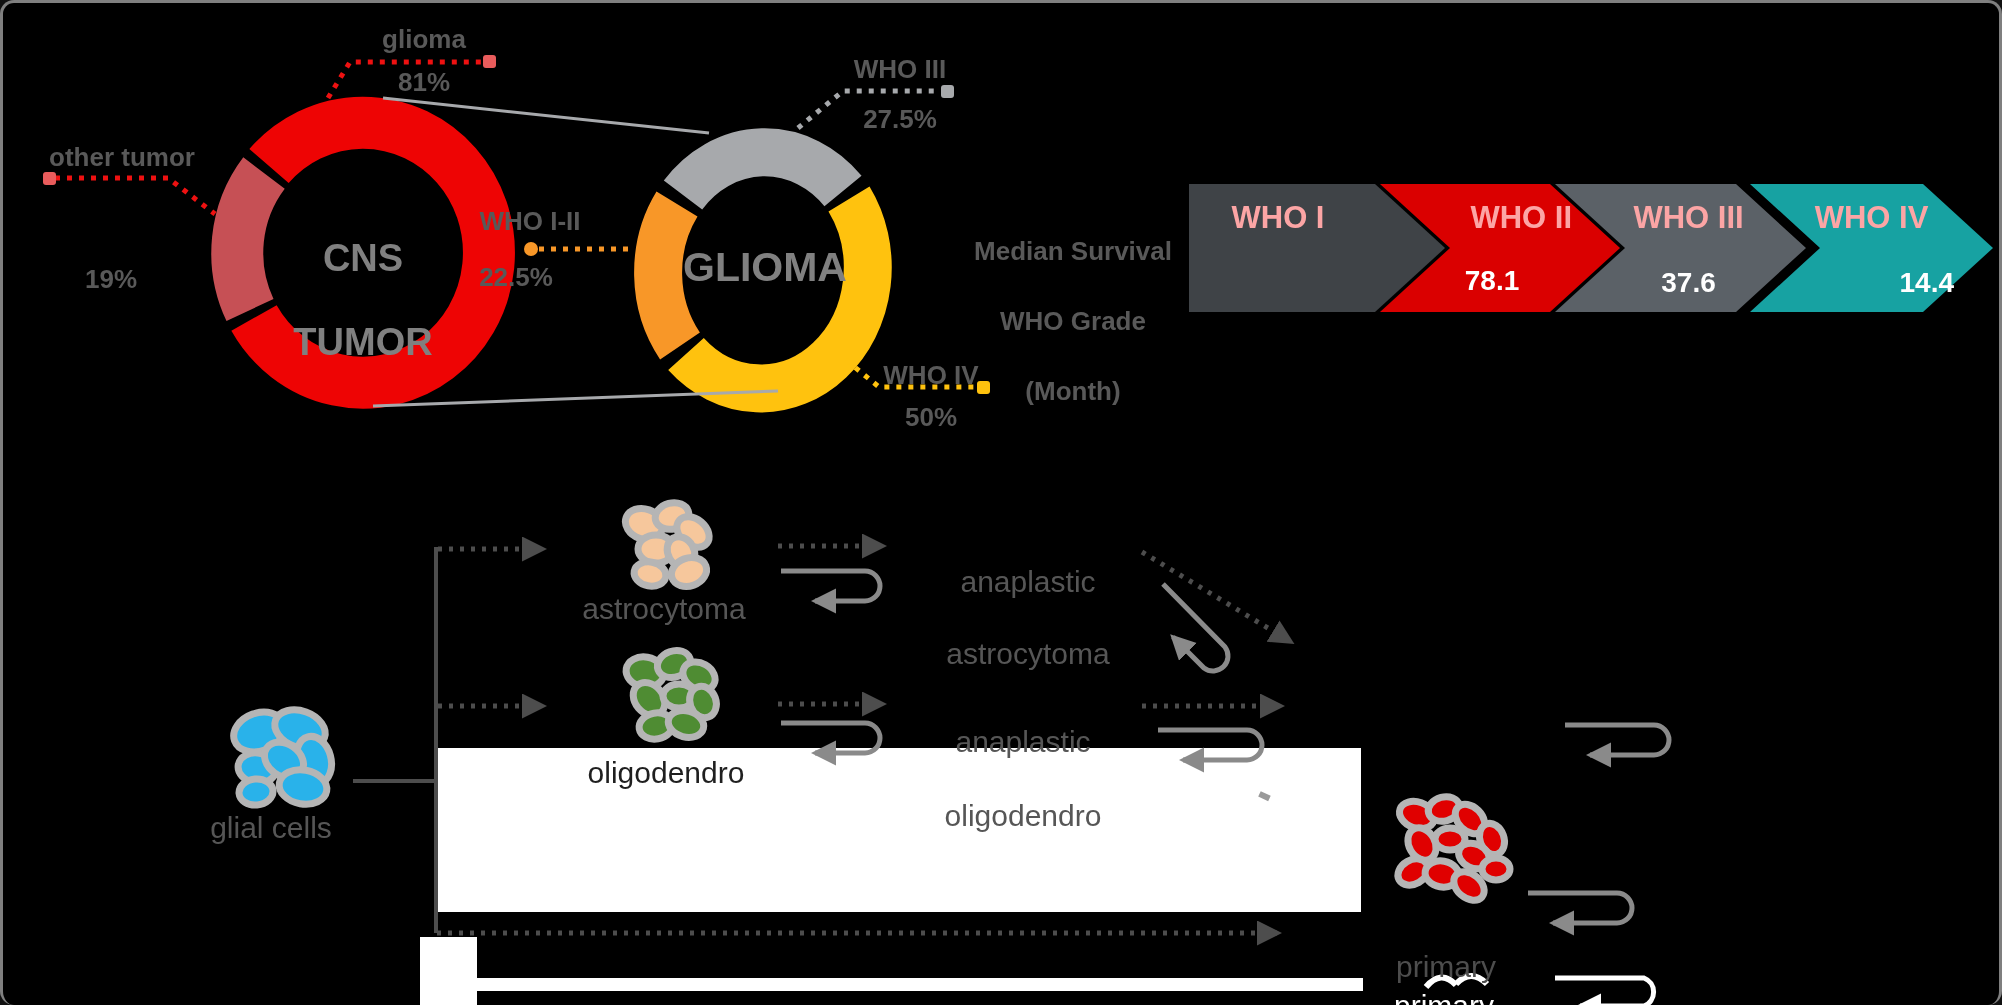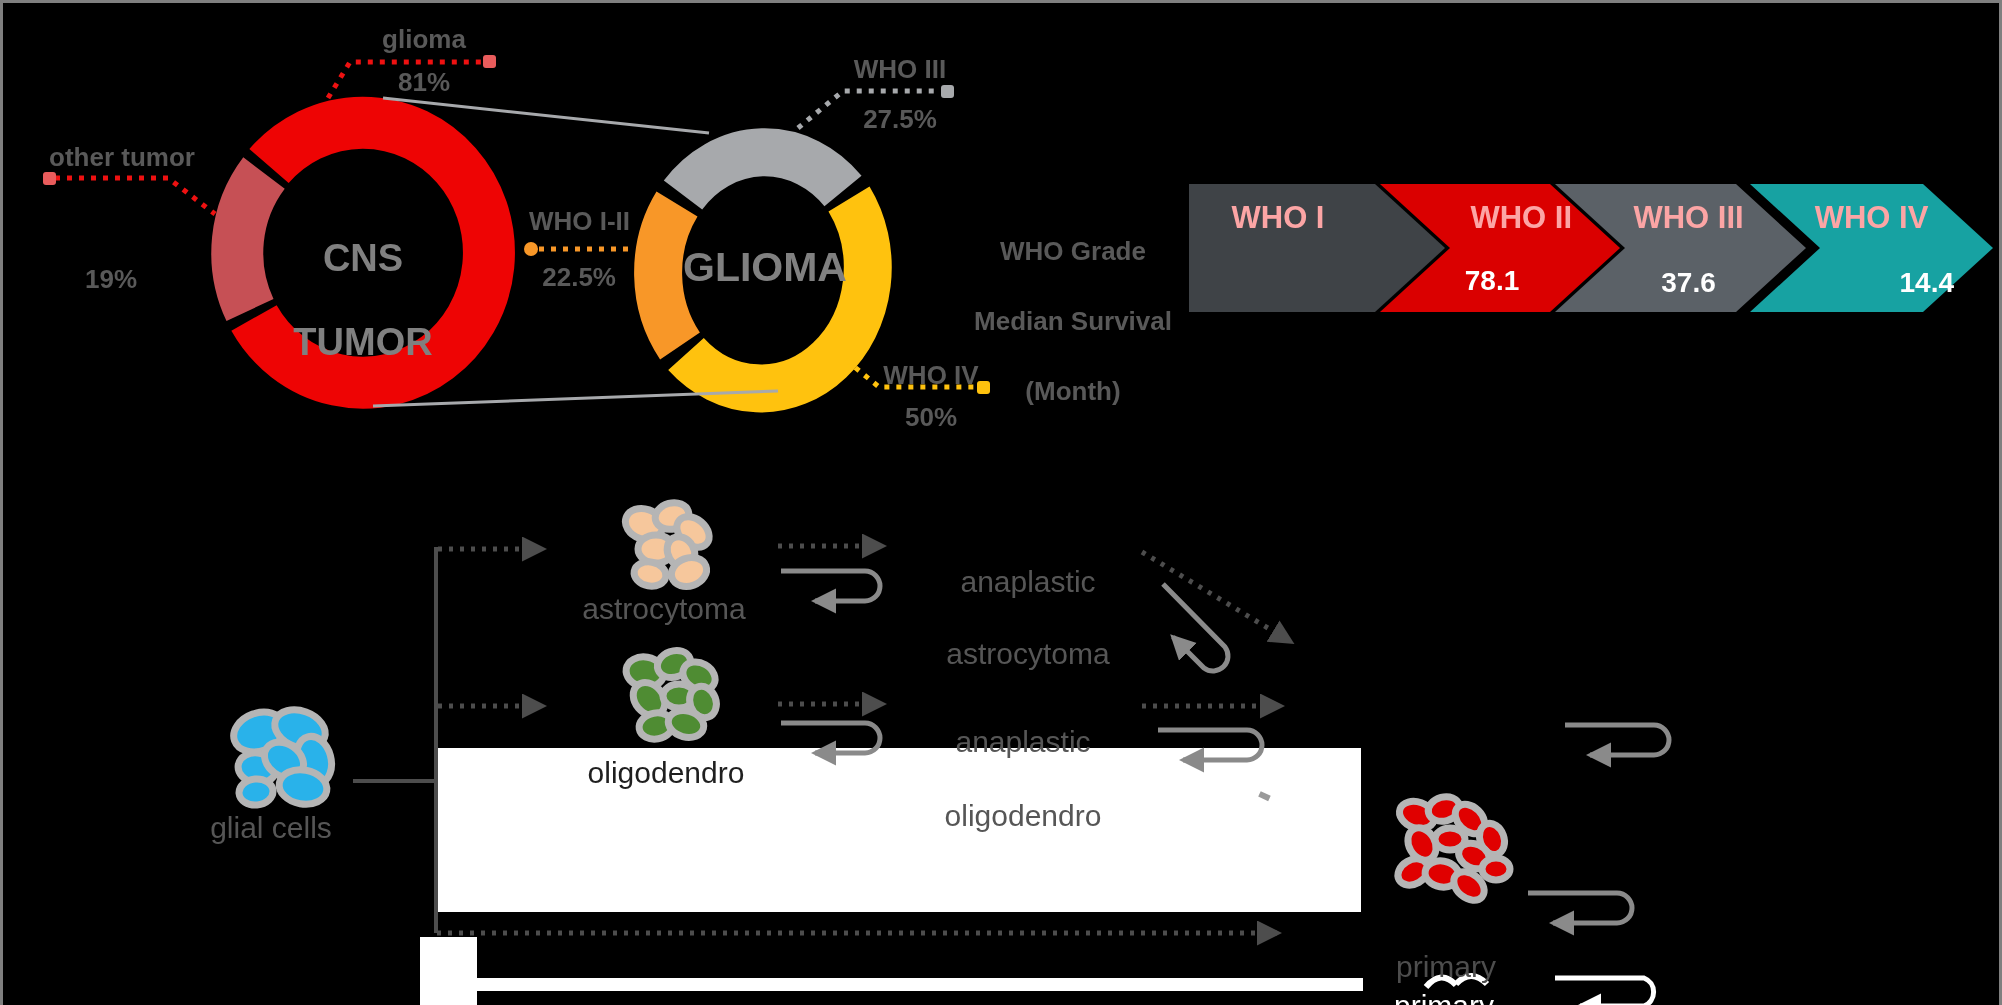--- a/index.html
+++ b/index.html
@@ -1,29 +1,30 @@
 <!DOCTYPE html>
 <html><head>
 <meta charset="utf-8">
 <style>
   html,body{margin:0;padding:0;background:#111;}
   .stage{
     position:relative;width:2002px;height:1005px;background:#000;
     border-top:3px solid #7f7f7f;border-left:3px solid #7f7f7f;border-right:3px solid #7f7f7f;
     box-sizing:border-box;overflow:hidden;
     font-family:"Liberation Sans", sans-serif;
+    border-radius:14px;
   }
   .stage svg{position:absolute;left:0;top:0;}
   .lbl{position:absolute;text-align:center;line-height:1.12;white-space:pre-line;}
   .g-bold{font-weight:bold;color:#595959;font-size:26px;}
   .g-title{font-weight:bold;color:#808080;}
   .plain{font-weight:normal;color:#565656;font-size:30px;}
   .chev-lbl{font-weight:bold;color:#fca5a5;font-size:31px;}
   .chev-val{font-weight:bold;color:#ffffff;font-size:28px;}
-  .right{text-align:right;}
+  .right{}
 </style>
 </head>
 <body>
 
 <div class="stage">
 
   <svg width="2002" height="1005" viewBox="0 0 2002 1005">
     <defs>
       <marker id="ah-dark" markerWidth="6" markerHeight="6" refX="4.2" refY="2.5" orient="auto">
         <path d="M0,0 L5,2.5 L0,5 z" fill="#4d4d4d"></path>
@@ -162,22 +163,22 @@
   <div class="lbl g-bold" style="left:817px;top:52px;width:160px;">WHO III</div>
   <div class="lbl g-bold" style="left:817px;top:102px;width:160px;">27.5%</div>
   <div class="lbl g-bold right" style="left:427px;top:204px;width:200px;">WHO I-II</div>
   <div class="lbl g-bold right" style="left:413px;top:260px;width:200px;">22.5%</div>
   <div class="lbl g-bold" style="left:848px;top:358px;width:160px;">WHO IV</div>
   <div class="lbl g-bold" style="left:848px;top:400px;width:160px;">50%</div>
 
   <div class="lbl g-title" style="left:642px;top:242px;width:240px;font-size:41px;">GLIOMA</div>
 
   <div class="lbl g-bold" style="left:938px;top:196px;width:264px;line-height:35px;">
+    <div>Median Survival</div>
     <div>WHO Grade</div>
-    <div>Median Survival</div>
     <div>(Month)</div>
   </div>
 
   <div class="lbl chev-lbl" style="left:1195px;top:198px;width:160px;">WHO I</div>
   <div class="lbl chev-lbl" style="left:1409px;top:198px;width:160px;text-align:right;">WHO II</div>
   <div class="lbl chev-val" style="left:1409px;top:262px;width:160px;">78.1</div>
   <div class="lbl chev-lbl" style="left:1598px;top:198px;width:175px;">WHO III</div>
   <div class="lbl chev-val" style="left:1598px;top:264px;width:175px;">37.6</div>
   <div class="lbl chev-lbl" style="left:1786px;top:198px;width:165px;">WHO IV</div>
   <div class="lbl chev-val" style="left:1786px;top:264px;width:165px;text-align:right;">14.4</div>

